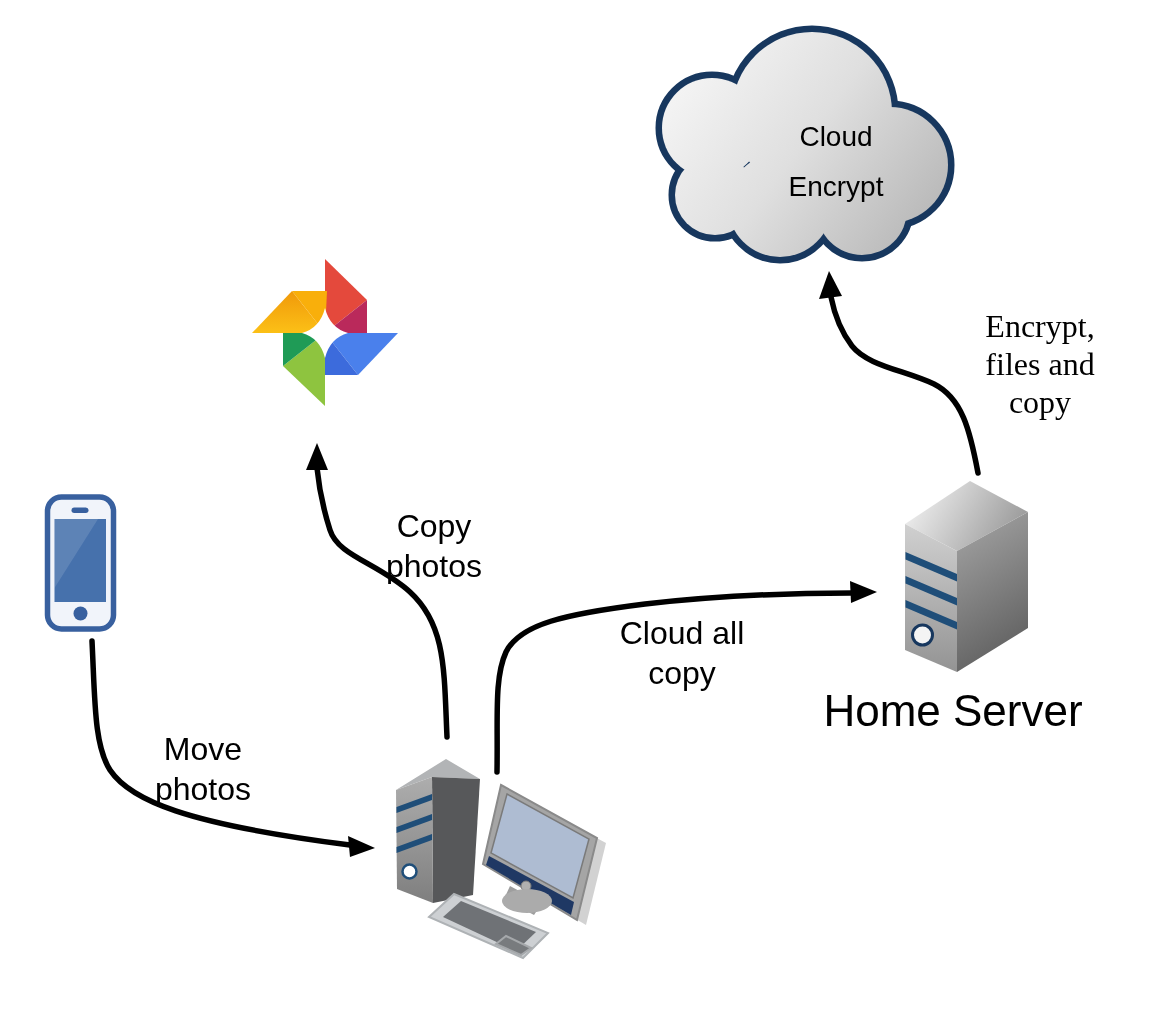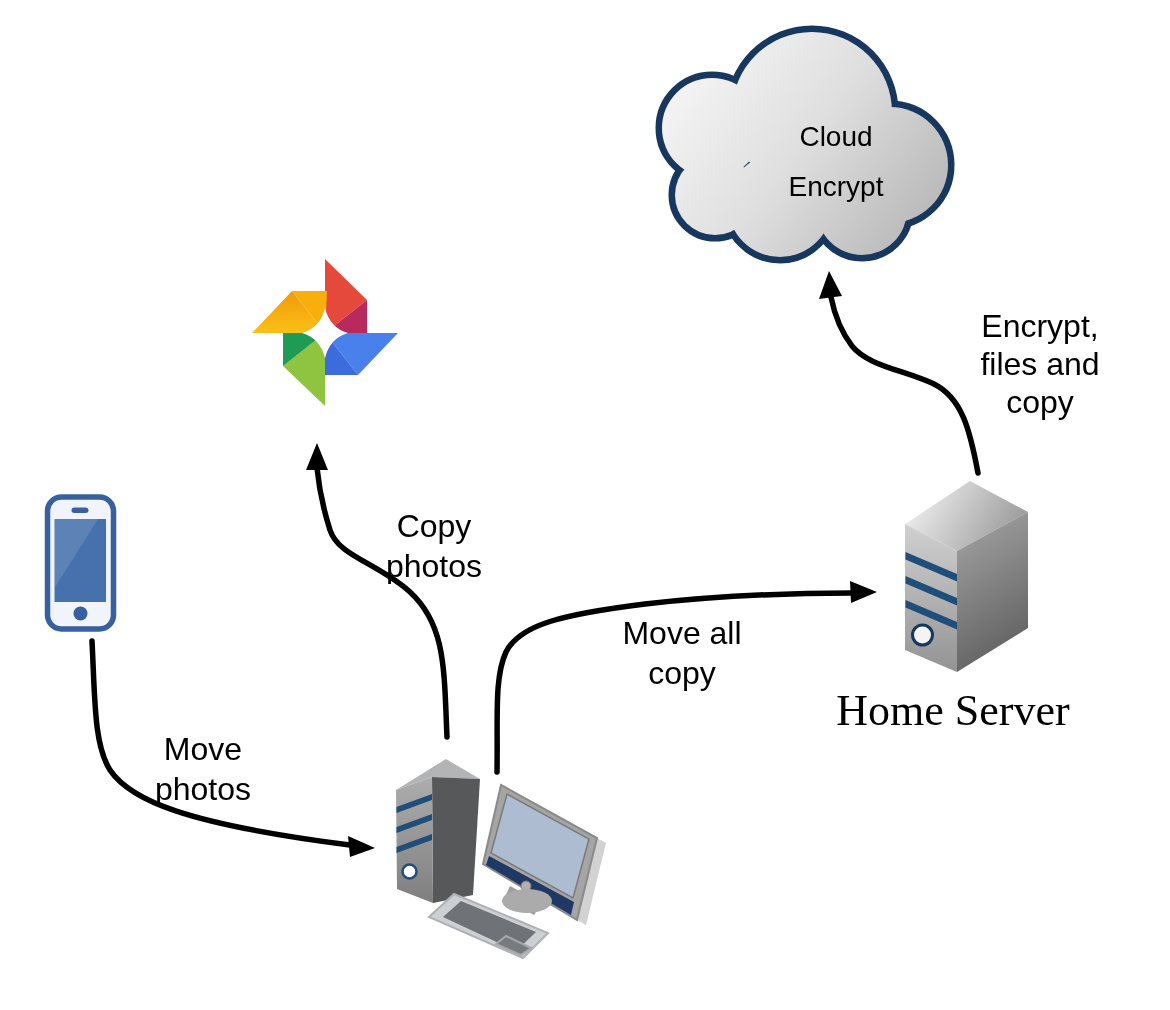--- a/index.html
+++ b/index.html
@@ -3,21 +3,21 @@
 <meta charset="utf-8">
 <style>
   html,body{margin:0;padding:0;background:#ffffff;}
   .canvas{position:relative;width:1170px;height:1010px;background:#ffffff;overflow:hidden;
           font-family:"Liberation Sans", sans-serif;}
   .canvas svg{position:absolute;left:0;top:0;}
   .lbl{position:absolute;transform:translate(-50%,-50%);text-align:center;color:#000;
        white-space:nowrap;z-index:2;}
   .lbl span{display:block;}
   .lbl-edge{font-size:32px;line-height:40px;}
-  .lbl-edge3{font-size:32px;line-height:38px;}
+  .lbl-edge3{font-size:32px;line-height:38px;font-family:Liberation Serif, serif;}
   .lbl-cloud{font-size:28px;line-height:50px;}
   .lbl-server{font-size:44px;line-height:48px;}
 </style>
 </head>
 <body>
 
 <div class="canvas">
 
 <svg width="1170" height="1010" viewBox="0 0 1170 1010">
   <defs>
@@ -147,32 +147,32 @@
   <span>Move</span>
   <span>photos</span>
 </div>
 
 <div class="lbl lbl-edge" style="left:434px;top:546px;">
   <span>Copy</span>
   <span>photos</span>
 </div>
 
 <div class="lbl lbl-edge" style="left:682px;top:653px;">
-  <span>Move all</span>
+  <span>Cloud all</span>
   <span>copy</span>
 </div>
 
 <div class="lbl lbl-edge3" style="left:1040px;top:364px;">
   <span>Encrypt,</span>
   <span>files and</span>
   <span>copy</span>
 </div>
 
 <div class="lbl lbl-cloud" style="left:836px;top:162px;">
   <span>Cloud</span>
   <span>Encrypt</span>
 </div>
 
-<div class="lbl lbl-server" style="left:953px;top:711px;font-family:Liberation Serif, serif;">
+<div class="lbl lbl-server" style="left:953px;top:711px;">
   <span>Home Server</span>
 </div>
 
 </div>
 
 </body></html>

